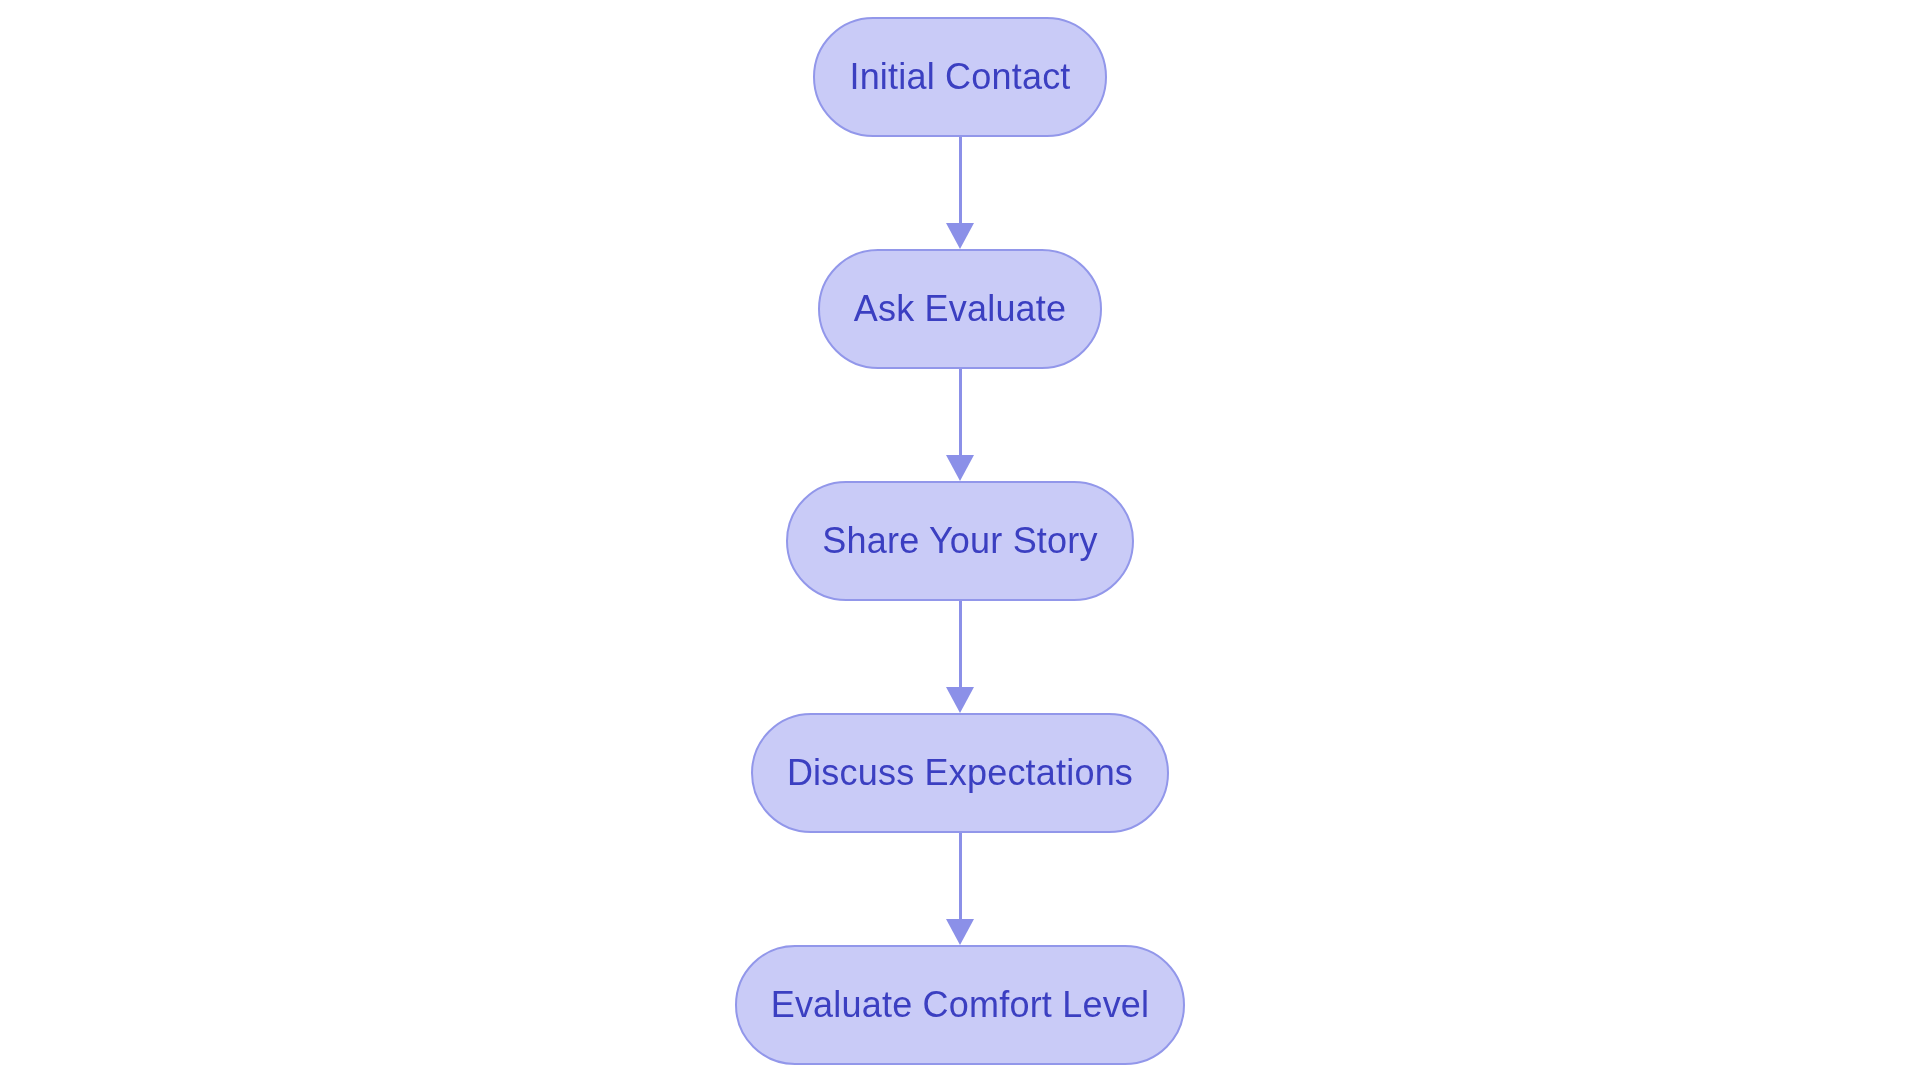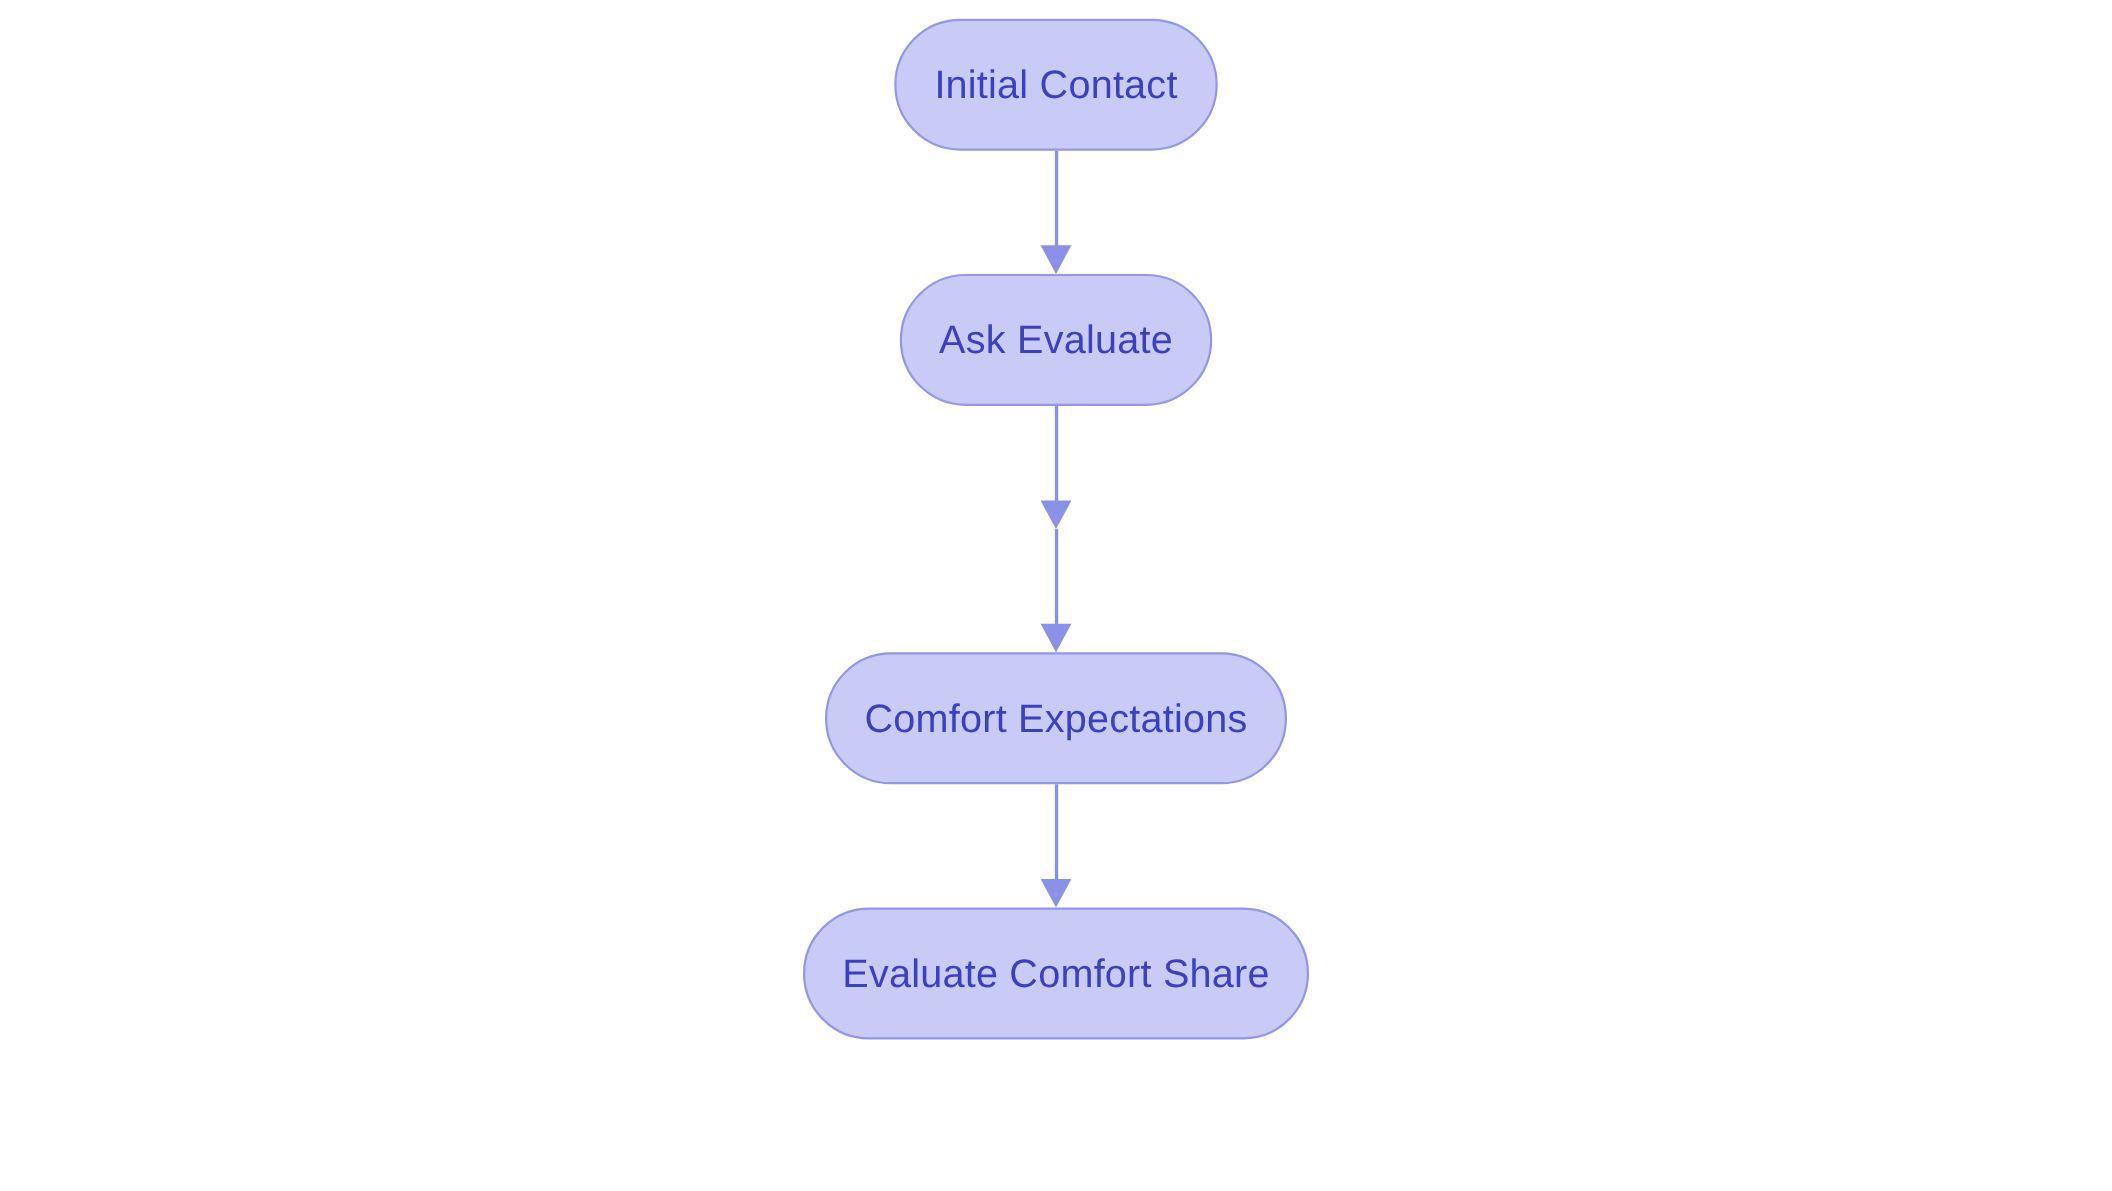--- a/index.html
+++ b/index.html
@@ -74,32 +74,35 @@
 
   <div class="flow-node">
     <span>Ask Evaluate</span>
   </div>
 
   <div class="flow-arrow">
     <div class="arrow-line"></div>
     <div class="arrow-head"></div>
   </div>
 
-
-  <div class="flow-arrow">
-    <div class="arrow-line"></div>
-    <div class="arrow-head"></div>
-  </div>
-
   <div class="flow-node">
-    <span>Comfort Expectations</span>
+    <span>Share Your Story</span>
   </div>
 
   <div class="flow-arrow">
     <div class="arrow-line"></div>
     <div class="arrow-head"></div>
   </div>
 
   <div class="flow-node">
-    <span>Evaluate Comfort Share</span>
+    <span>Discuss Expectations</span>
+  </div>
+
+  <div class="flow-arrow">
+    <div class="arrow-line"></div>
+    <div class="arrow-head"></div>
+  </div>
+
+  <div class="flow-node">
+    <span>Evaluate Comfort Level</span>
   </div>
 
 </div>
 
 </body></html>

